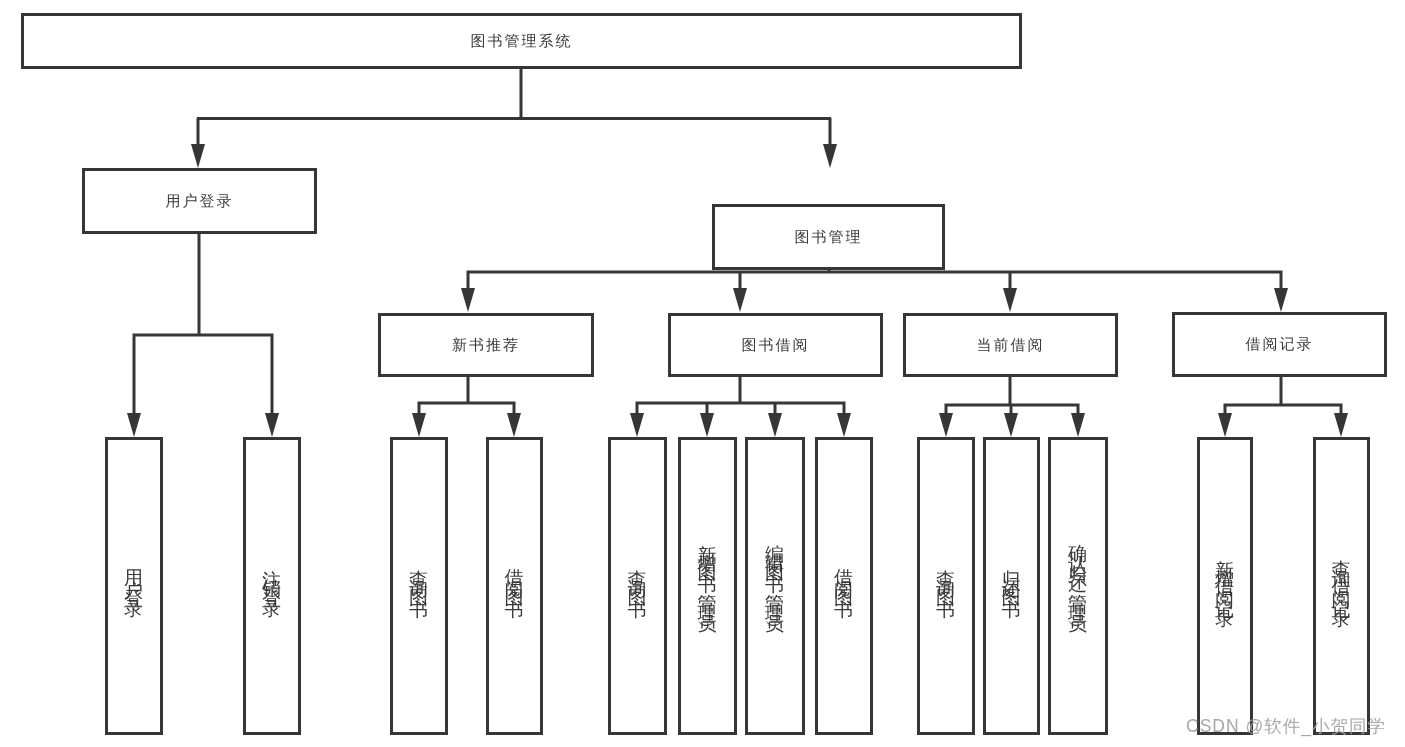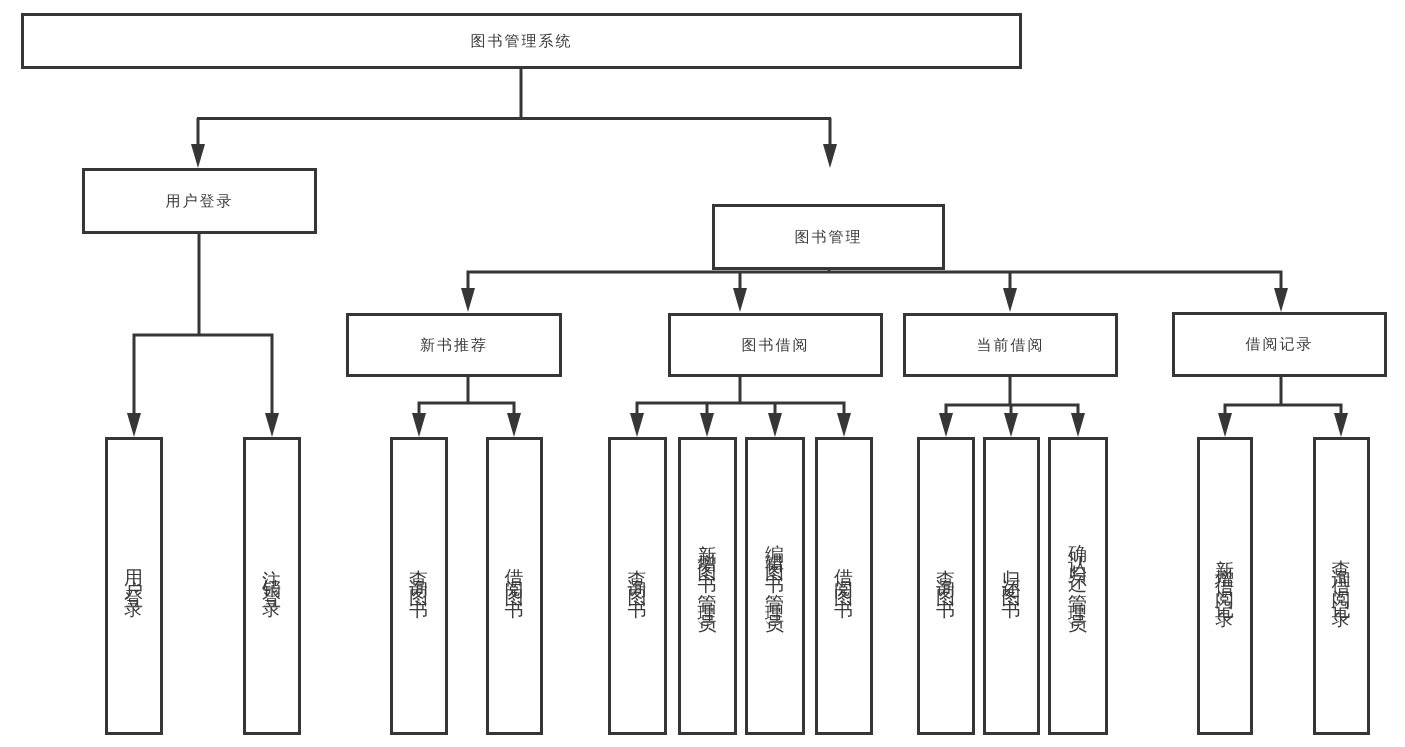--- a/index.html
+++ b/index.html
@@ -18,21 +18,21 @@
     writing-mode:vertical-rl;text-orientation:mixed;
     font-size:19px;letter-spacing:10px;line-height:1;
     padding-bottom:24px;
   }
   
   .n-root{left:21px;top:13px;width:1001px;height:56px;}
   
   .n-l2a{left:82px;top:168px;width:235px;height:66px;}
   .n-l2b{left:712px;top:168px;width:233px;height:66px;margin-top:36px;}
   
-  .n-l3a{left:346px;top:313px;width:216px;height:64px;}
+  .n-l3a{left:378px;top:313px;width:216px;height:64px;}
   .n-l3b{left:668px;top:313px;width:215px;height:64px;}
   .n-l3c{left:903px;top:313px;width:215px;height:64px;}
   .n-l3d{left:1172px;top:312px;width:215px;height:65px;}
   
   .leaf{top:437px;height:298px;width:58px;}
   .n-u1{left:105px;} .n-u2{left:243px;}
   .n-n1{left:390px;} .n-n2{left:486px;width:57px;}
   .n-b1{left:608px;width:59px;} .n-b2{left:678px;width:59px;}
   .n-b3{left:745px;width:60px;} .n-b4{left:815px;}
   .n-c1{left:917px;} .n-c2{left:983px;width:57px;} .n-c3{left:1048px;width:60px;}
@@ -108,13 +108,14 @@
   <div class="box vbox leaf n-b3">编辑图书（管理员）</div>
   <div class="box vbox leaf n-b4">借阅图书</div>
 
   <div class="box vbox leaf n-c1">查询图书</div>
   <div class="box vbox leaf n-c2">归还图书</div>
   <div class="box vbox leaf n-c3">确认归还（管理员）</div>
 
   <div class="box vbox leaf n-r1">新增借阅记录</div>
   <div class="box vbox leaf n-r2">查询借阅记录</div>
 
+  <div class="watermark">CSDN @软件_小贺同学</div>
 </div>
 
 </body></html>

